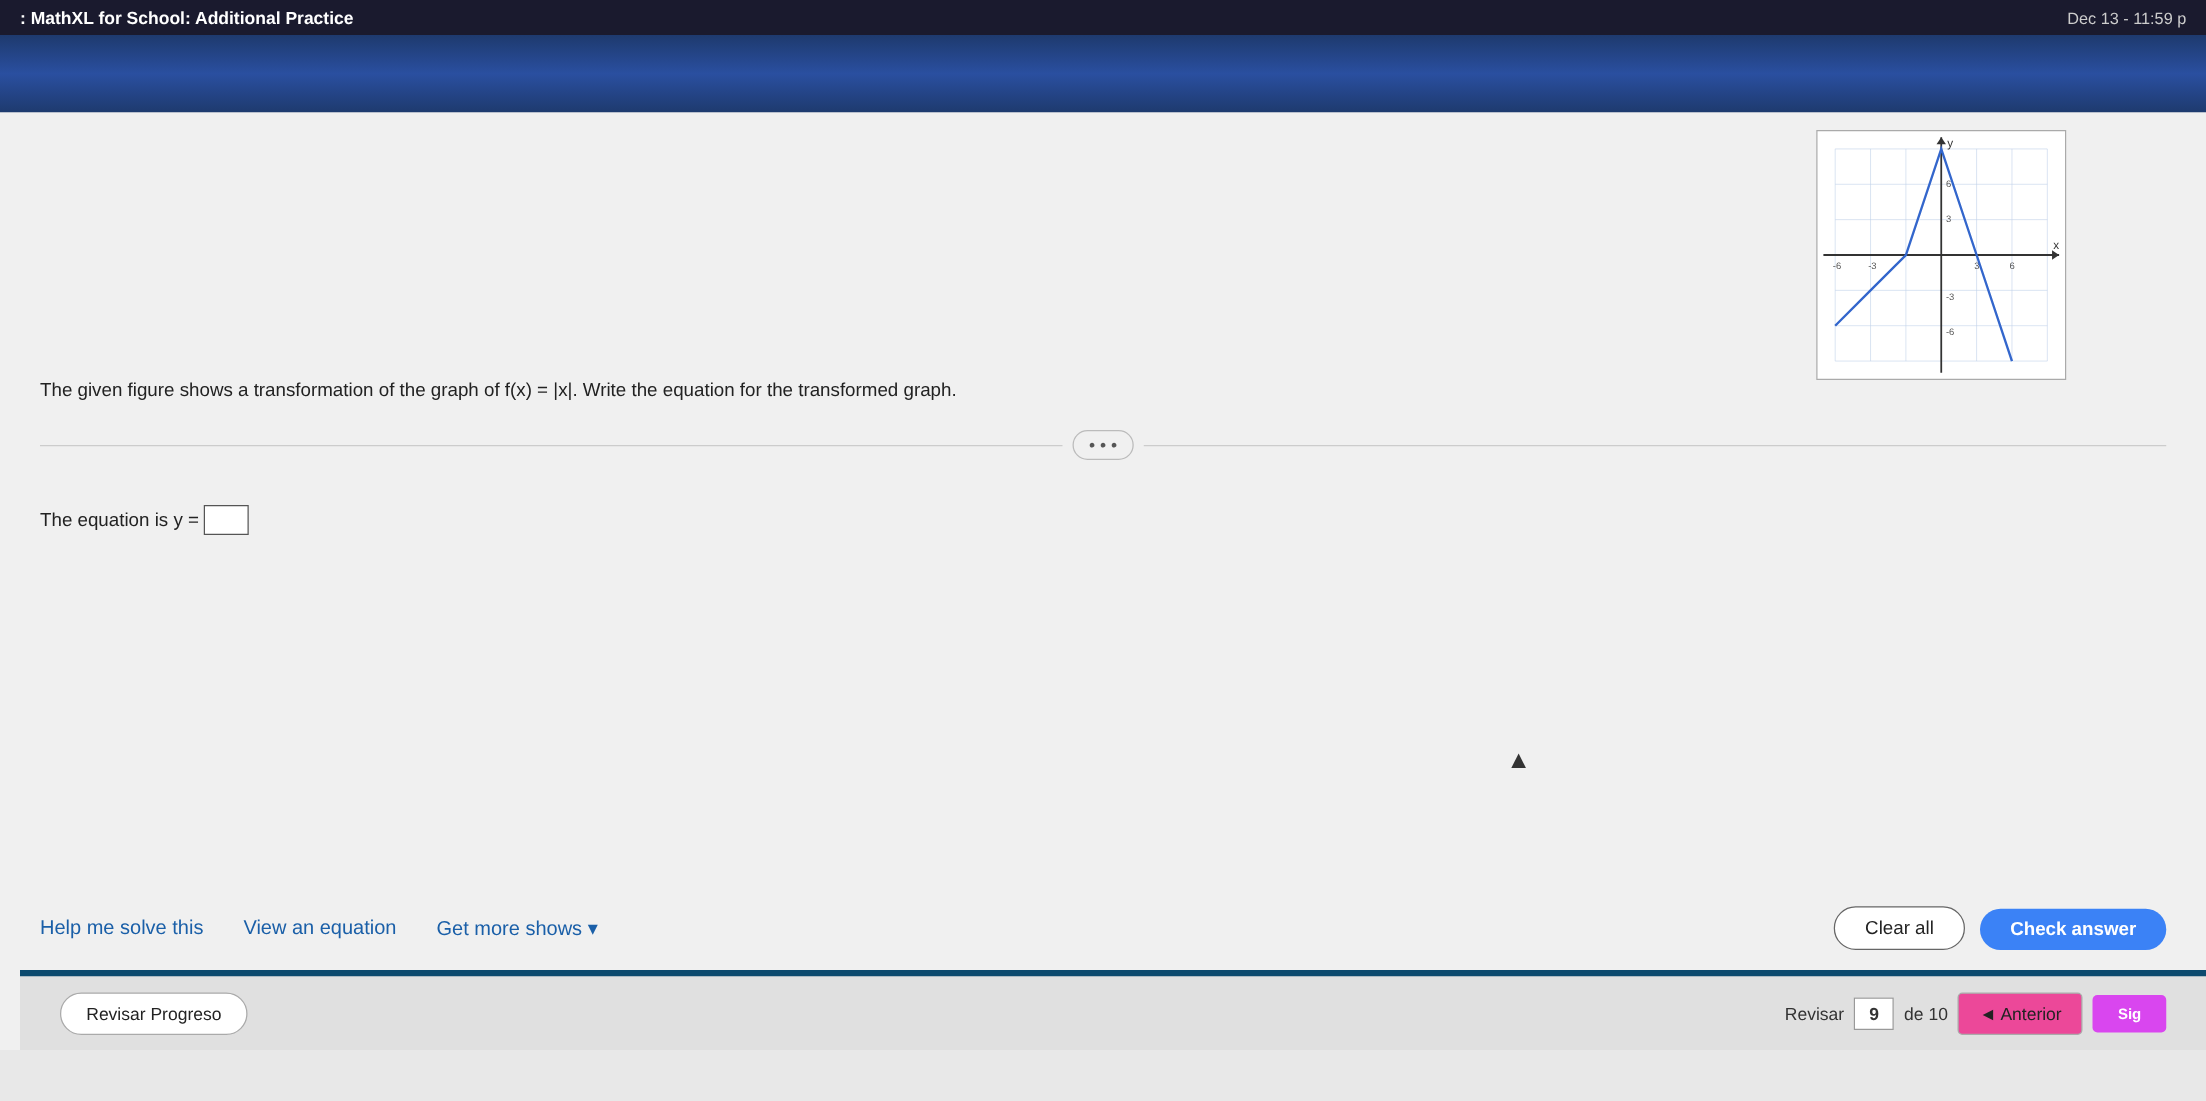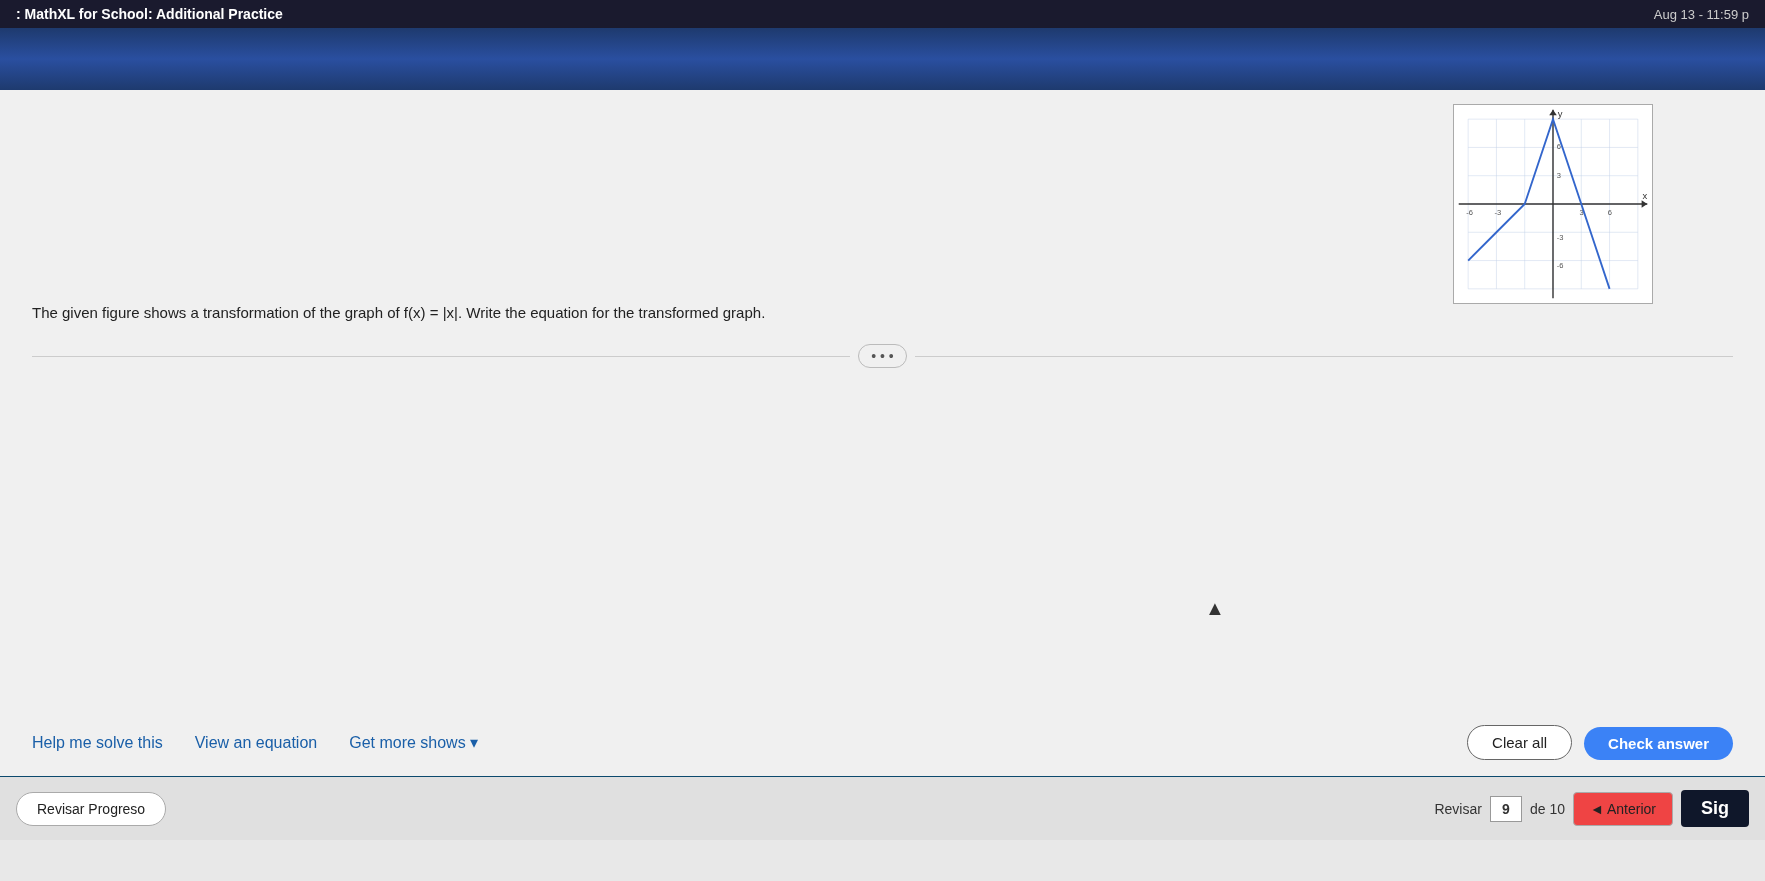--- a/index.html
+++ b/index.html
@@ -142,29 +142,29 @@
       font-size: 15px;
       cursor: pointer;
       color: #fff;
       font-weight: bold;
       min-width: 140px;
     }
 
     
     .footer-nav {
       background: #e0e0e0;
-      border-top: 1px solid #0c4a6e;
-      padding: 12px 16px;
+      border-top: 5px solid #0c4a6e;
+      padding: 12px 32px;
       display: flex;
       align-items: center;
       justify-content: space-between;
       height: 64px;
       position: absolute;
       bottom: 0;
-      left: 0;
+      left: 16px;
       right: 0;
     }
 
     .revisar-btn {
       background: #fff;
       border: 1px solid #aaa;
       border-radius: 20px;
       padding: 8px 20px;
       font-size: 14px;
       cursor: pointer;
@@ -183,52 +183,52 @@
       border: 1px solid #999;
       background: #fff;
       padding: 4px 10px;
       font-size: 14px;
       font-weight: bold;
       min-width: 32px;
       text-align: center;
     }
 
     .anterior-btn {
-      background: #ef4444;
+      background: #ec4899;
       border: 1px solid #aaa;
       border-radius: 4px;
       padding: 8px 16px;
       font-size: 14px;
       cursor: pointer;
       color: #222;
     }
 
     .siguiente-btn {
-      background: #0f172a;
+      background: #d946ef;
       border: none;
       border-radius: 4px;
       padding: 8px 20px;
-      font-size: 18px;
+      font-size: 12px;
       cursor: pointer;
       color: #fff;
       font-weight: bold;
     }
 
     
     .graph-svg {
       border: 1px solid #aaa;
       background: #fff;
     }
   </style>
 </head>
 <body>
 
 <div class="top-bar">
   <span class="top-bar-title">: MathXL for School: Additional Practice</span>
-  <span class="top-bar-date">Aug 13 - 11:59 p</span>
+  <span class="top-bar-date">Dec 13 - 11:59 p</span>
 </div>
 
 <div class="blue-banner"></div>
 
 <div class="main-content" style="position:relative; min-height:750px;">
 
   <div class="question-top">
 
     <div class="question-text">The given figure shows a transformation of the graph of f(x) = |x|. Write the equation for the transformed graph.</div>
 
@@ -281,20 +281,26 @@
   </div>
 
   <div class="divider-section">
     <div class="divider-line"></div>
     <button class="dots-btn">
       <span>• • •</span>
     </button>
     <div class="divider-line"></div>
   </div>
 
+  <div class="answer-section">
+    <span class="equation-label">
+      <span>The equation is y =</span>
+      <input class="answer-input" type="text" placeholder="" style="">
+    </span>
+  </div>
 
   <div style="position:absolute; bottom:220px; left:1205px; pointer-events:none; font-size:20px; color:#333;">▲</div>
 
   <div style="position:absolute; bottom:80px; left:32px; right:32px; display:flex; align-items:center; gap:32px;">
 
     <a class="help-link">Help me solve this</a>
 
     <a class="help-link">View an equation</a>
 
     <a class="help-link">Get more shows ▾</a>

